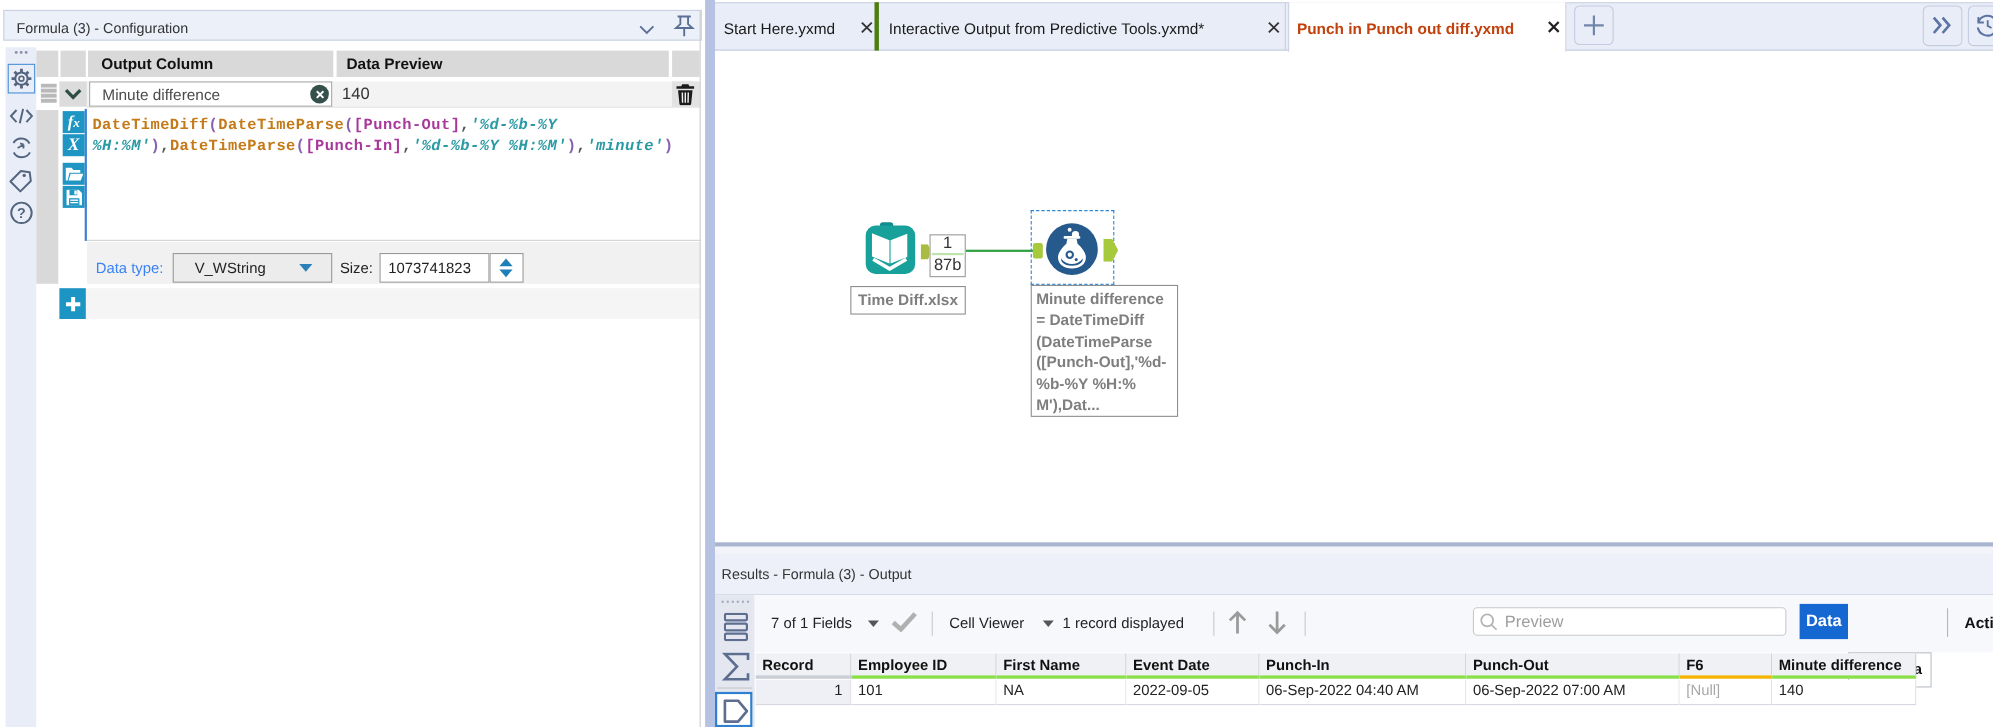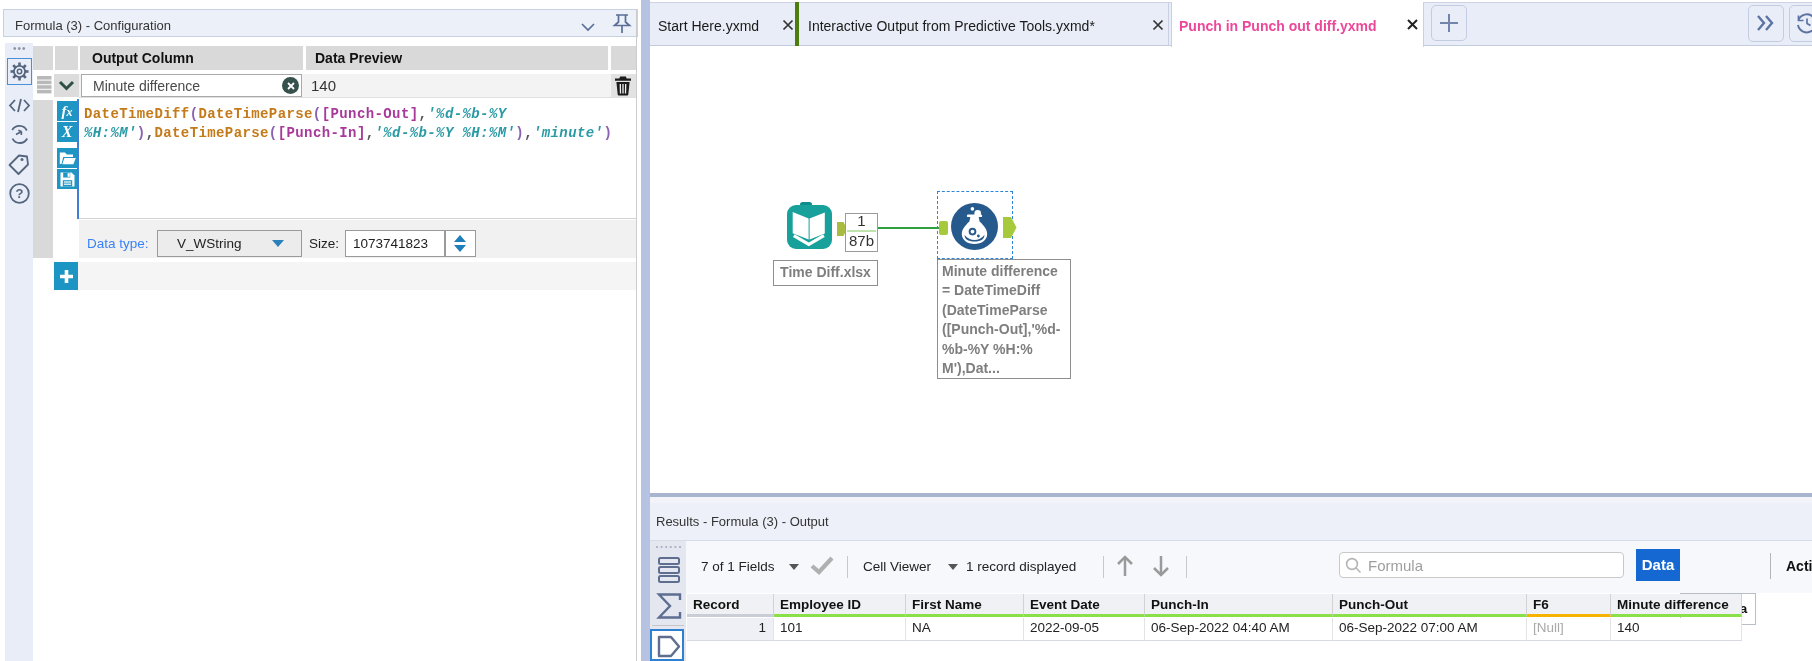--- a/index.html
+++ b/index.html
@@ -157,21 +157,21 @@
       <path d="M1.5 1.5 L10.5 10.5 M10.5 1.5 L1.5 10.5" stroke="#333" stroke-width="1.7"></path>
     </svg>
 </div>
 <div class="abs" style="left:800px; top:2px; width:369px; height:44px; border-right:1px solid #c9d0e2;">
   <div class="abs" style="left:8px; top:16px; font-size:14px; color:#1a1a1a;">Interactive Output from Predictive Tools.yxmd*</div>
   <svg class="abs" style="left:352px; top:17px;" width="12" height="12">
       <path d="M1.5 1.5 L10.5 10.5 M10.5 1.5 L1.5 10.5" stroke="#333" stroke-width="1.7"></path>
     </svg>
 </div>
 <div class="abs" style="left:1171px; top:2px; width:253px; height:45px; background:#fff; border-left:1px solid #c9d0e2; border-right:1px solid #c9d0e2;">
-  <div class="abs" style="left:7px; top:16px; font-size:14px; font-weight:bold; color:#ec4899;">Punch in Punch out diff.yxmd</div>
+  <div class="abs" style="left:7px; top:16px; font-size:14px; font-weight:bold; color:#c2410c;">Punch in Punch out diff.yxmd</div>
   <svg class="abs" style="left:234px; top:16px;" width="13" height="13">
       <path d="M2 2 L11 11 M11 2 L2 11" stroke="#222" stroke-width="2"></path>
     </svg>
 </div>
 <div class="abs" style="left:1431px; top:5px; width:36px; height:36px; border:1px solid #c3cce0; border-radius:5px;"></div>
 <svg class="abs" style="left:1438px; top:12px;" width="22" height="22">
     <path d="M11 2 V20 M2 11 H20" stroke="#7285ab" stroke-width="2"></path>
   </svg>
 <div class="abs" style="left:1748px; top:5px; width:36px; height:37px; border:1px solid #c3cce0; border-radius:5px;"></div>
 <svg class="abs" style="left:1756px; top:14px;" width="20" height="18" fill="none" stroke="#5c73a3" stroke-width="2.4">
@@ -275,21 +275,21 @@
 <svg class="abs" style="left:1150px; top:554px;" width="22" height="24" fill="none" stroke="#9a9a9a" stroke-width="2.5">
     <line x1="11" y1="2" x2="11" y2="21"></line>
     <polyline points="4,14 11,21 18,14"></polyline>
   </svg>
 <div class="abs" style="left:1186px; top:556px; width:1px; height:22px; background:#c9c9c9;"></div>
 <div class="abs" style="left:1339px; top:552px; width:285px; height:26px; background:#fff; border:1px solid #c9c9c9; border-radius:4px;"></div>
 <svg class="abs" style="left:1345px; top:557px;" width="17" height="17" fill="none" stroke="#b4b4b4" stroke-width="1.6">
     <circle cx="7" cy="7" r="5.4"></circle>
     <line x1="11" y1="11" x2="15.5" y2="15.5"></line>
   </svg>
-<div class="abs" style="left:1368px; top:557px; font-size:15px; color:#9e9e9e;">Formula</div>
+<div class="abs" style="left:1368px; top:557px; font-size:15px; color:#9e9e9e;">Preview</div>
 <div class="abs" style="left:1636px; top:549px; width:44px; height:32px; background:#1567d2; color:#fff; font-size:15px; font-weight:bold; text-align:center; line-height:32px;">Data</div>
 <div class="abs" style="left:1680px; top:549px; width:76px; height:32px; background:#fff; border:1px solid #b9bec6; color:#111; font-size:13.5px; font-weight:bold; text-align:center; line-height:30px;margin-top:44px;">Metadata</div>
 <div class="abs" style="left:1770px; top:553px; width:1px; height:26px; background:#b5b5b5;"></div>
 <div class="abs" style="left:1786px; top:558px; font-size:14px; font-weight:bold; color:#111;">Acti</div>
 
 <style>
   .hc { position:absolute; top:594px; height:23px; background:#f0f1f4; border-right:1px solid #d2d2d2; border-bottom:3px solid #8be04a; font-size:13.5px; font-weight:bold; color:#111; padding:3px 0 0 6px; }
   .dc { position:absolute; top:618px; height:23px; background:#fff; border-right:1px solid #e3e3e3; border-bottom:1px solid #d6d9e2; font-size:13.5px; color:#222; padding:2px 0 0 6px; }
 </style>
 <div class="hc" style="left:687px; width:87px; border-bottom-color:#c9cdd6;">Record</div>

